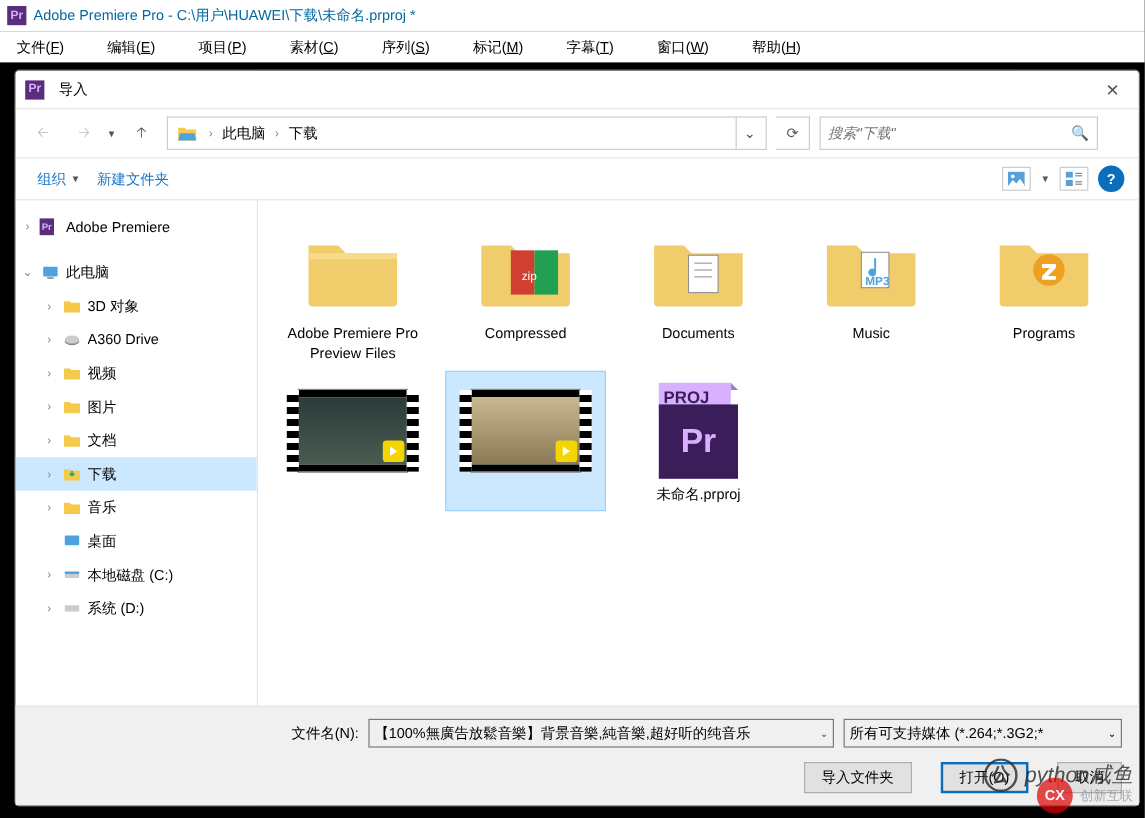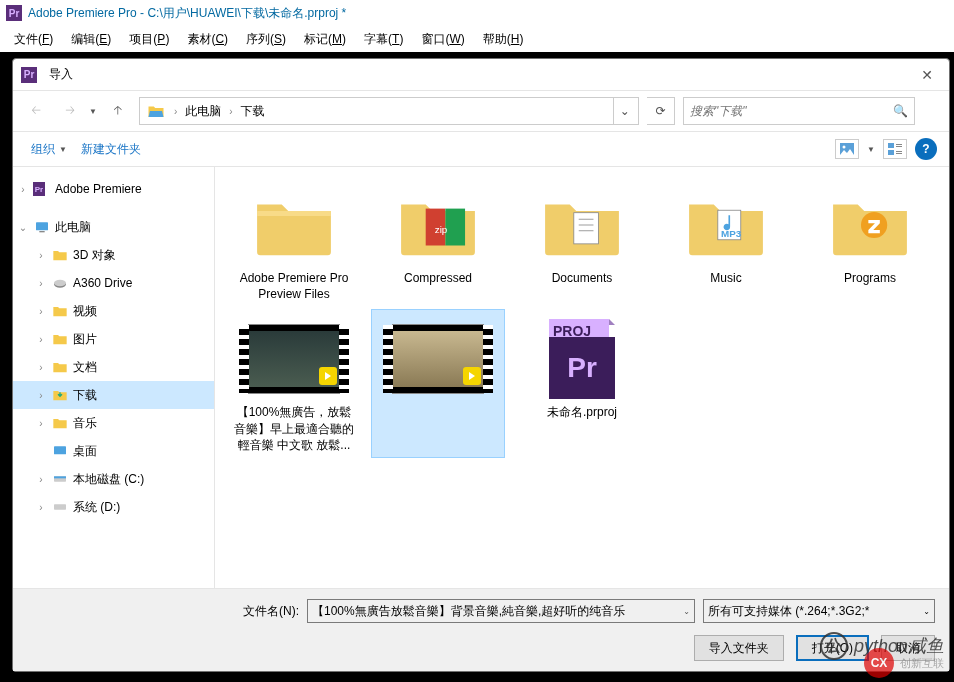--- a/index.html
+++ b/index.html
@@ -3,21 +3,21 @@
 <meta charset="utf-8">
 <style>
 * { margin: 0; padding: 0; box-sizing: border-box; font-family: "Microsoft YaHei", "Segoe UI", Arial, sans-serif; font-size: 12px; }
 body { background: #000; width: 954px; height: 682px; overflow: hidden; position: relative; }
 
 .app-titlebar { background: #fff; height: 26px; display: flex; align-items: center; padding: 0 6px; }
 .app-icon { width: 16px; height: 16px; background: #5a2e7a; display: inline-flex; align-items: center; justify-content: center; margin-right: 6px; }
 .app-icon span { color: #d8b0ff; font-size: 10px; font-weight: bold; }
 .app-title { color: #0369a1; }
 
-.menu-bar { background: #fff; height: 26px; display: flex; align-items: center; padding: 0 6px; gap: 2px; }
+.menu-bar { background: #fff; height: 26px; display: flex; align-items: center; padding: 0 6px; gap: 20px; }
 .menu-bar .menu-item { padding: 2px 8px; cursor: default; }
 .menu-bar .mn-u { text-decoration: underline; }
 
 .dialog { position: absolute; top: 58px; left: 12px; right: 4px; height: 614px; background: #fff; border: 1px solid #707070; border-radius: 4px; display: flex; flex-direction: column; }
 .dialog-titlebar { height: 32px; display: flex; align-items: center; justify-content: space-between; padding: 0 12px 0 8px; border-bottom: 1px solid #e5e5e5; }
 .dialog-titlebar .left { display: flex; align-items: center; gap: 6px; }
 .dialog-close { font-size: 14px; color: #555; cursor: pointer; padding: 4px; }
 
 .nav-bar { height: 40px; display: flex; align-items: center; padding: 4px 10px; gap: 8px; }
 .nav-btn { width: 26px; height: 26px; display: flex; align-items: center; justify-content: center; color: #bbb; }
@@ -78,21 +78,21 @@
 
 .footer { border-top: 1px solid #e5e5e5; padding: 10px 14px; background: #f0f0f0;}
 .footer-row1 { display: flex; align-items: center; gap: 8px; margin-bottom: 14px; padding-left: 206px;}
 .chk { width: 13px; height: 13px; border: 1px solid #aaa; background: #fff;}
 .chk-label { color: #888; }
 .footer-row2 { display: flex; align-items: center; gap: 8px; justify-content: flex-end; }
 .fn-label { padding-left: 170px;}
 .fn-input { flex: 1; max-width: 388px; height: 24px; border: 1px solid #7a7a7a; padding: 0 4px; display: flex; align-items: center; justify-content: space-between; text-align: right;}
 .fn-input span:last-child { font-size: 8px; color: #555;}
 .type-select { width: 232px; height: 24px; border: 1px solid #7a7a7a; padding: 0 4px; display: flex; align-items: center; justify-content: space-between;}
-.footer-row3 { display: flex; align-items: flex-end; justify-content: flex-end; gap: 12px; margin-top: 12px;}
+.footer-row3 { display: flex; align-items: flex-end; justify-content: flex-end; gap: 24px; margin-top: 12px;}
 .btn { height: 26px; padding: 0 14px; border: 1px solid #adadad; background: #e1e1e1; display: inline-flex; align-items: center; cursor: default;}
 .btn.primary { border: 2px solid #0a6ebd; }
 
 .watermark { position: fixed; right: 10px; bottom: 22px; display: flex; align-items: center; gap: 6px; opacity: 0.85; }
 .watermark .w-logo { width: 28px; height: 28px; border-radius: 50%; border: 2px solid #333; display:flex; align-items:center; justify-content:center; font-size:16px; font-weight:bold; color:#333;}
 .watermark .w-text { font-size: 18px; color: #333; font-style: italic;}
 .watermark2 { position: fixed; right: 10px; bottom: 4px; display:flex; align-items:center; gap:6px; opacity:0.7;}
 .watermark2 .cx { width:30px; height:30px; border-radius:50%; background:#d00; color:#fff; display:flex; align-items:center; justify-content:center; font-weight:bold;}
 .watermark2 span { color:#888; font-size:11px;}
 </style>
@@ -359,21 +359,20 @@
           <div class="file-label">Programs</div>
         </div>
 
         <div class="file-item">
           <div class="file-thumb">
               <div class="video-thumb">
                 <div class="inner1"></div>
                 <div class="player-badge"></div>
               </div>
             </div>
-          <div class="file-label">【100%無廣告，放鬆音樂】早上最適合聽的 輕音樂 中文歌 放鬆...</div>
         </div>
         <div class="file-item selected">
           <div class="file-thumb">
               <div class="video-thumb">
                 <div class="inner2"></div>
                 <div class="player-badge"></div>
               </div>
             </div>
         </div>
         <div class="file-item">

